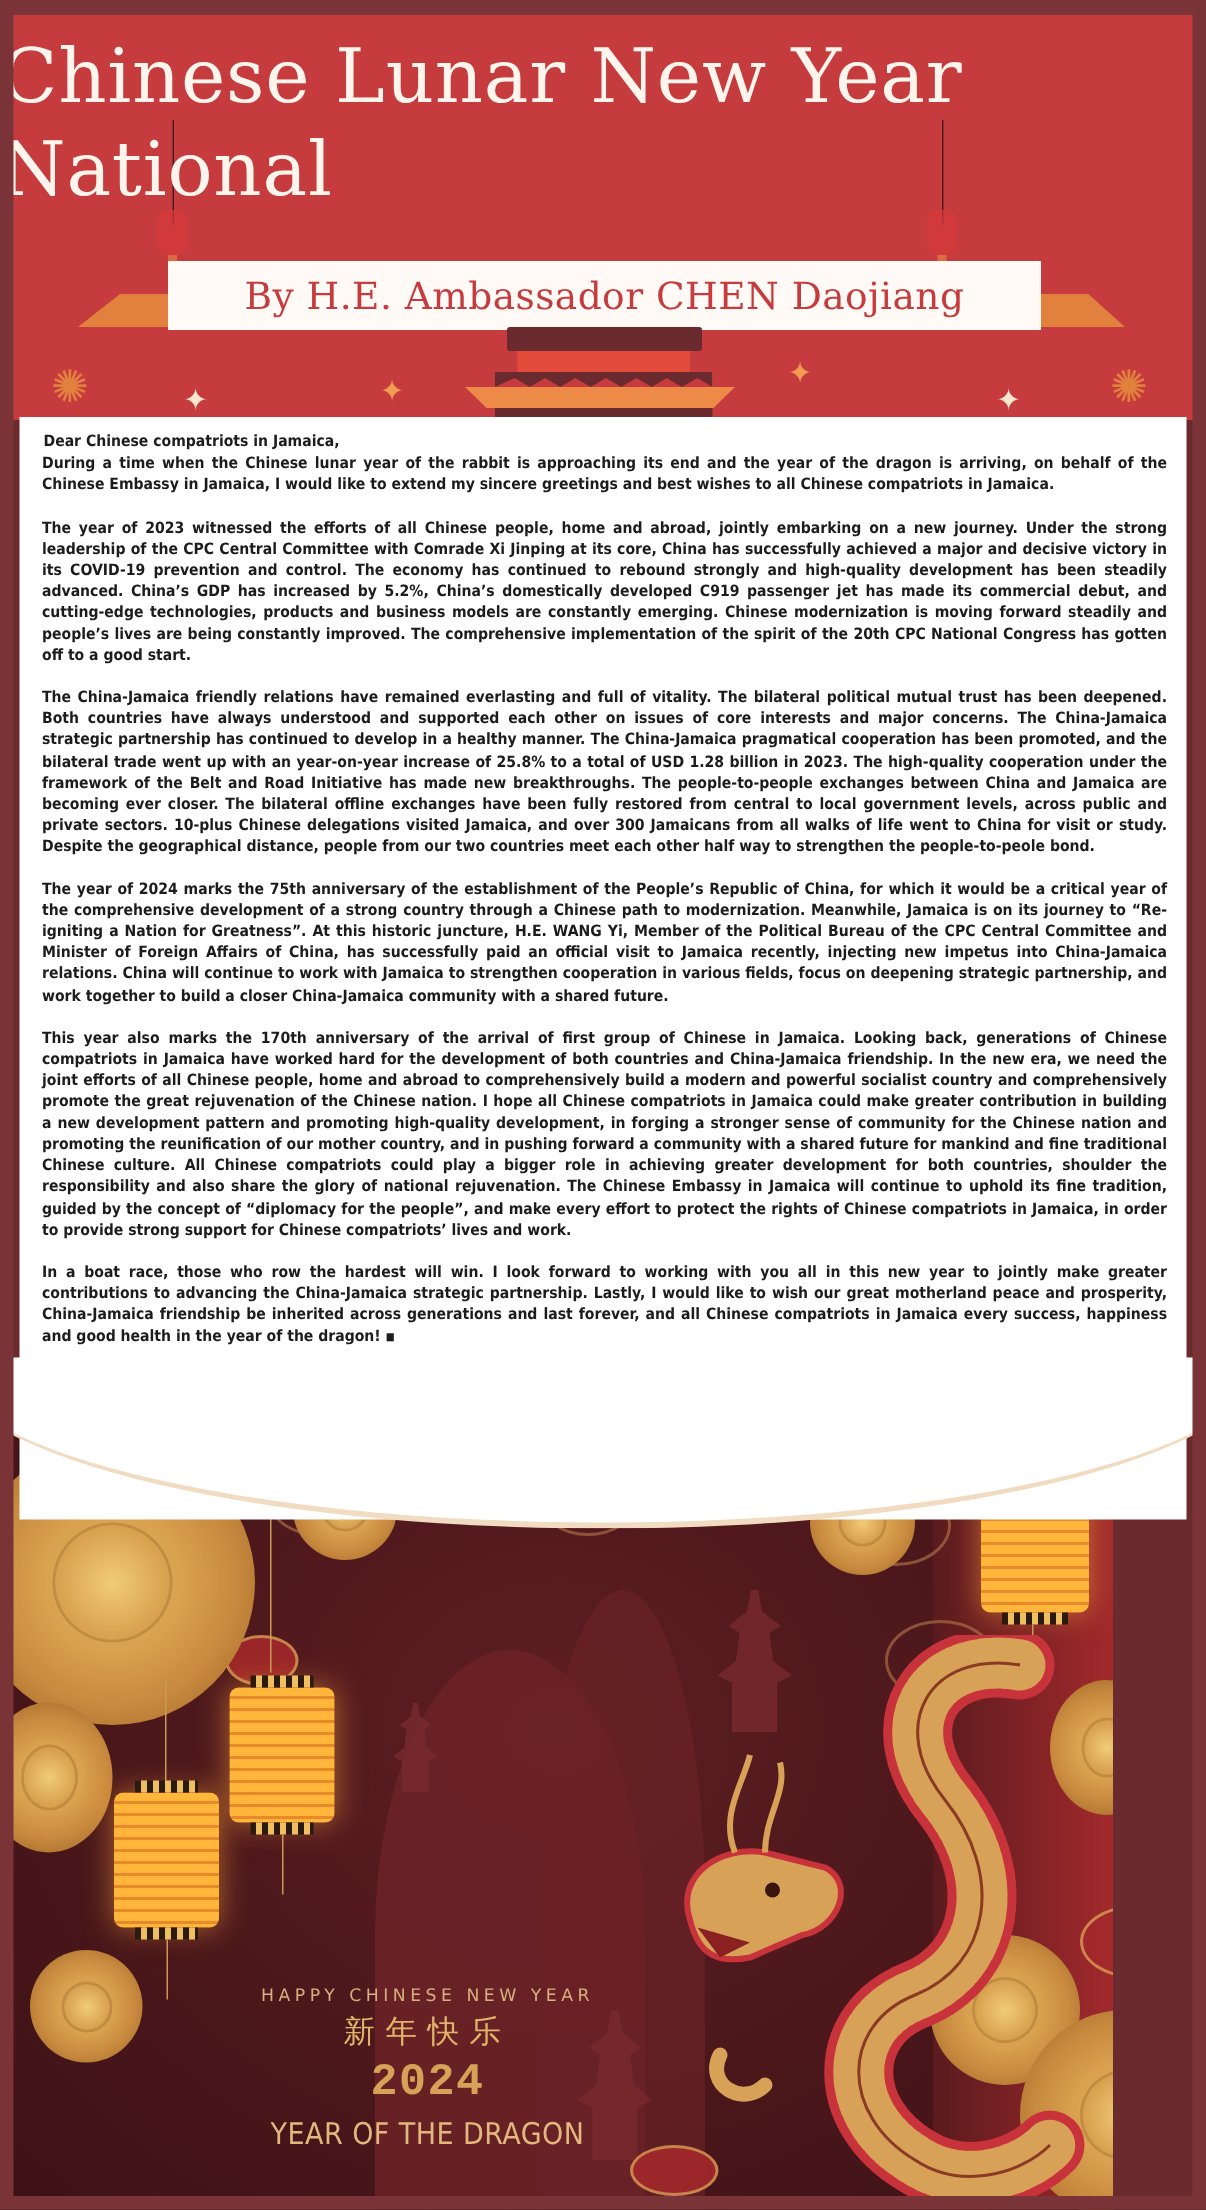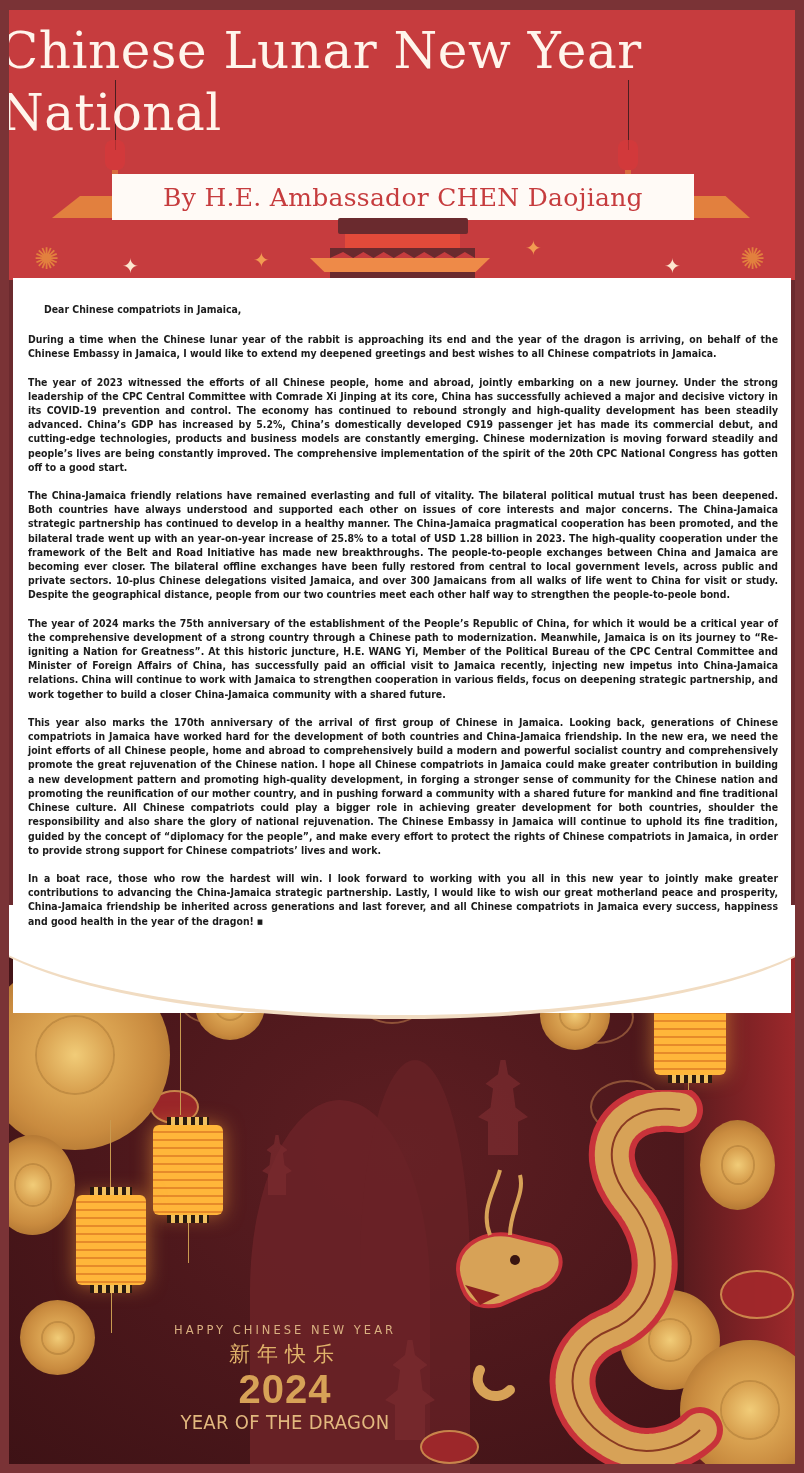--- a/index.html
+++ b/index.html
@@ -26,42 +26,42 @@
   .lstring { position: absolute; width: 1px; background: #4a1e20; }
   .star { position: absolute; color: #fde6cf; font-size: 20px; line-height: 20px; }
   .star.o { color: #f29b52; }
   .burst { position: absolute; color: #e2803e; font-size: 30px; line-height: 30px; }
 
   
   .panel { position: absolute; left: 13px; top: 278px; width: 778px; height: 735px; background: #ffffff; }
   .panel-curve { position: absolute; left: -40px; top: 905px; width: 884px; height: 110px; background: #ffffff; border-radius: 0 0 50% 50% / 0 0 100% 100%; border-bottom: 4px solid #f1dcc2; }
   .text { position: absolute; left: 28px; top: 286px; width: 750px; font-family: "DejaVu Sans Condensed", "DejaVu Sans", sans-serif; font-stretch: condensed; font-size: 10.4px; line-height: 14.2px; color: #1c1c1c; font-weight: bold; text-align: justify; z-index: 3; }
   .text p { margin: 0 0 14px 0; }
-  .text .salutation { margin: 16px; }
+  .text .salutation { margin: 1px; }
   .end-mark { font-size: 7px; vertical-align: middle; }
 
   
-  .art { position: absolute; left: 0; top: 940px; width: 804px; height: 533px; background: radial-gradient(ellipse at 50% 40%, #5e1e22 0%, #4b171b 55%, #3d1215 100%); overflow: hidden; }
+  .art { position: absolute; left: 0; top: 940px; width: 742px; height: 533px; background: radial-gradient(ellipse at 50% 40%, #5e1e22 0%, #4b171b 55%, #3d1215 100%); overflow: hidden; }
   .art-right-band { position: absolute; right: 0; top: 0; width: 120px; height: 533px; background: linear-gradient(90deg, #5a1b1e, #a2292c); }
   .mountain { position: absolute; background: #6a2227; opacity: 0.9; border-radius: 50% 50% 0 0; }
   .pagoda-silh { position: absolute; background: #7a2b2f; opacity: 0.75; }
   .flower { position: absolute; border-radius: 50%; background: radial-gradient(circle at 50% 50%, #e7b864 0%, #d8a04f 35%, #c98b3f 60%, #b07532 80%, rgba(170,110,50,0) 100%); }
   .flower::before { content: ""; position: absolute; left: 30%; top: 30%; width: 40%; height: 40%; border-radius: 50%; background: radial-gradient(circle, #f1cc78 0%, #d8a04f 70%); box-shadow: 0 0 0 2px rgba(120,70,20,0.25); }
   .glantern { position: absolute; border-radius: 6px; background: repeating-linear-gradient(180deg, #ffb63a 0px, #ffb63a 6px, #e68a2a 6px, #e68a2a 8px); box-shadow: 0 0 20px rgba(255,170,60,0.55); }
   .glantern::before, .glantern::after { content: ""; position: absolute; left: 20%; width: 60%; height: 8px; background: repeating-linear-gradient(90deg, #2a1a10 0 4px, #f0c060 4px 8px); }
   .glantern::before { top: -8px; }
   .glantern::after { bottom: -8px; }
   .gstring { position: absolute; width: 1px; background: #c99a50; }
   .cloud { position: absolute; border: 2px solid #b8784a; border-radius: 50%; opacity: 0.6; }
   .cloud.red { background: #a3282b; border-color: #d49050; opacity: 0.9; }
   .dragon { position: absolute; left: 440px; top: 150px; width: 320px; height: 383px; }
   .greeting { position: absolute; left: 160px; top: 383px; width: 250px; text-align: center; color: #d9a95e; z-index: 4; }
   .g-happy { font-family: "DejaVu Sans", sans-serif; font-size: 11.5px; letter-spacing: 3px; color: #d9b080; }
   .g-cn { font-family: "DejaVu Sans", sans-serif; font-size: 21px; letter-spacing: 7px; margin-top: 3px; color: #e0b26a; }
-  .g-year { font-family: Liberation Sans, sans-serif; font-weight: bold; font-size: 40px; line-height: 42px; color: #d7a257; letter-spacing: 1px; }
+  .g-year { font-family: Liberation Mono, monospace; font-weight: bold; font-size: 30px; line-height: 42px; color: #d7a257; letter-spacing: 1px; }
   .g-dragon { font-family: "DejaVu Sans Condensed", "DejaVu Sans", sans-serif; font-stretch: condensed; font-size: 20px; color: #e2b87e; letter-spacing: 0.3px; }
 </style>
 </head>
 <body>
 
 <div class="page">
 
   <div class="header">
     <div class="lstring" style="left:115px;top:80px;height:70px;"></div>
     <div class="lantern" style="left:105px;top:140px;"></div>
@@ -147,21 +147,21 @@
       <div class="g-year">2024</div>
       <div class="g-dragon">YEAR OF THE DRAGON</div>
     </div>
   </div>
 
   <div class="panel"></div>
   <div class="panel-curve"></div>
 
   <div class="text">
     <p class="salutation">Dear Chinese compatriots in Jamaica,</p>
-    <p>During a time when the Chinese lunar year of the rabbit is approaching its end and the year of the dragon is arriving, on behalf of the Chinese Embassy in Jamaica, I would like to extend my deepened greetings and best wishes to all Chinese compatriots in Jamaica.</p>
+    <p>During a time when the Chinese lunar year of the rabbit is approaching its end and the year of the dragon is arriving, on behalf of the Chinese Embassy in Jamaica, I would like to extend my sincere greetings and best wishes to all Chinese compatriots in Jamaica.</p>
     <p>The year of 2023 witnessed the efforts of all Chinese people, home and abroad, jointly embarking on a new journey. Under the strong leadership of the CPC Central Committee with Comrade Xi Jinping at its core, China has successfully achieved a major and decisive victory in its COVID-19 prevention and control. The economy has continued to rebound strongly and high-quality development has been steadily advanced. China’s GDP has increased by 5.2%, China’s domestically developed C919 passenger jet has made its commercial debut, and cutting-edge technologies, products and business models are constantly emerging. Chinese modernization is moving forward steadily and people’s lives are being constantly improved. The comprehensive implementation of the spirit of the 20th CPC National Congress has gotten off to a good start.</p>
     <p>The China-Jamaica friendly relations have remained everlasting and full of vitality. The bilateral political mutual trust has been deepened. Both countries have always understood and supported each other on issues of core interests and major concerns. The China-Jamaica strategic partnership has continued to develop in a healthy manner. The China-Jamaica pragmatical cooperation has been promoted, and the bilateral trade went up with an year-on-year increase of 25.8% to a total of USD 1.28 billion in 2023. The high-quality cooperation under the framework of the Belt and Road Initiative has made new breakthroughs. The people-to-people exchanges between China and Jamaica are becoming ever closer. The bilateral offline exchanges have been fully restored from central to local government levels, across public and private sectors. 10-plus Chinese delegations visited Jamaica, and over 300 Jamaicans from all walks of life went to China for visit or study. Despite the geographical distance, people from our two countries meet each other half way to strengthen the people-to-peole bond.</p>
     <p>The year of 2024 marks the 75th anniversary of the establishment of the People’s Republic of China, for which it would be a critical year of the comprehensive development of a strong country through a Chinese path to modernization. Meanwhile, Jamaica is on its journey to “Re-igniting a Nation for Greatness”. At this historic juncture, H.E. WANG Yi, Member of the Political Bureau of the CPC Central Committee and Minister of Foreign Affairs of China, has successfully paid an official visit to Jamaica recently, injecting new impetus into China-Jamaica relations. China will continue to work with Jamaica to strengthen cooperation in various fields, focus on deepening strategic partnership, and work together to build a closer China-Jamaica community with a shared future.</p>
     <p>This year also marks the 170th anniversary of the arrival of first group of Chinese in Jamaica. Looking back, generations of Chinese compatriots in Jamaica have worked hard for the development of both countries and China-Jamaica friendship. In the new era, we need the joint efforts of all Chinese people, home and abroad to comprehensively build a modern and powerful socialist country and comprehensively promote the great rejuvenation of the Chinese nation. I hope all Chinese compatriots in Jamaica could make greater contribution in building a new development pattern and promoting high-quality development, in forging a stronger sense of community for the Chinese nation and promoting the reunification of our mother country, and in pushing forward a community with a shared future for mankind and fine traditional Chinese culture. All Chinese compatriots could play a bigger role in achieving greater development for both countries, shoulder the responsibility and also share the glory of national rejuvenation. The Chinese Embassy in Jamaica will continue to uphold its fine tradition, guided by the concept of “diplomacy for the people”, and make every effort to protect the rights of Chinese compatriots in Jamaica, in order to provide strong support for Chinese compatriots’ lives and work.</p>
     <p><span>In a boat race, those who row the hardest will win. I look forward to working with you all in this new year to jointly make greater contributions to advancing the China-Jamaica strategic partnership. Lastly, I would like to wish our great motherland peace and prosperity, China-Jamaica friendship be inherited across generations and last forever, and all Chinese compatriots in Jamaica every success, happiness and good health in the year of the dragon!</span> <span class="end-mark">■</span></p>
   </div>
 
   <div class="frame"></div>
 </div>
 

